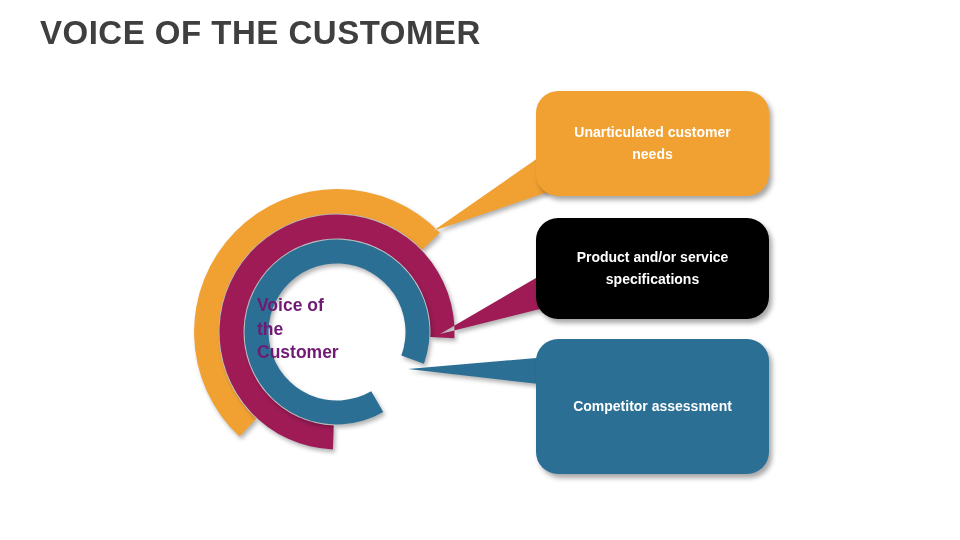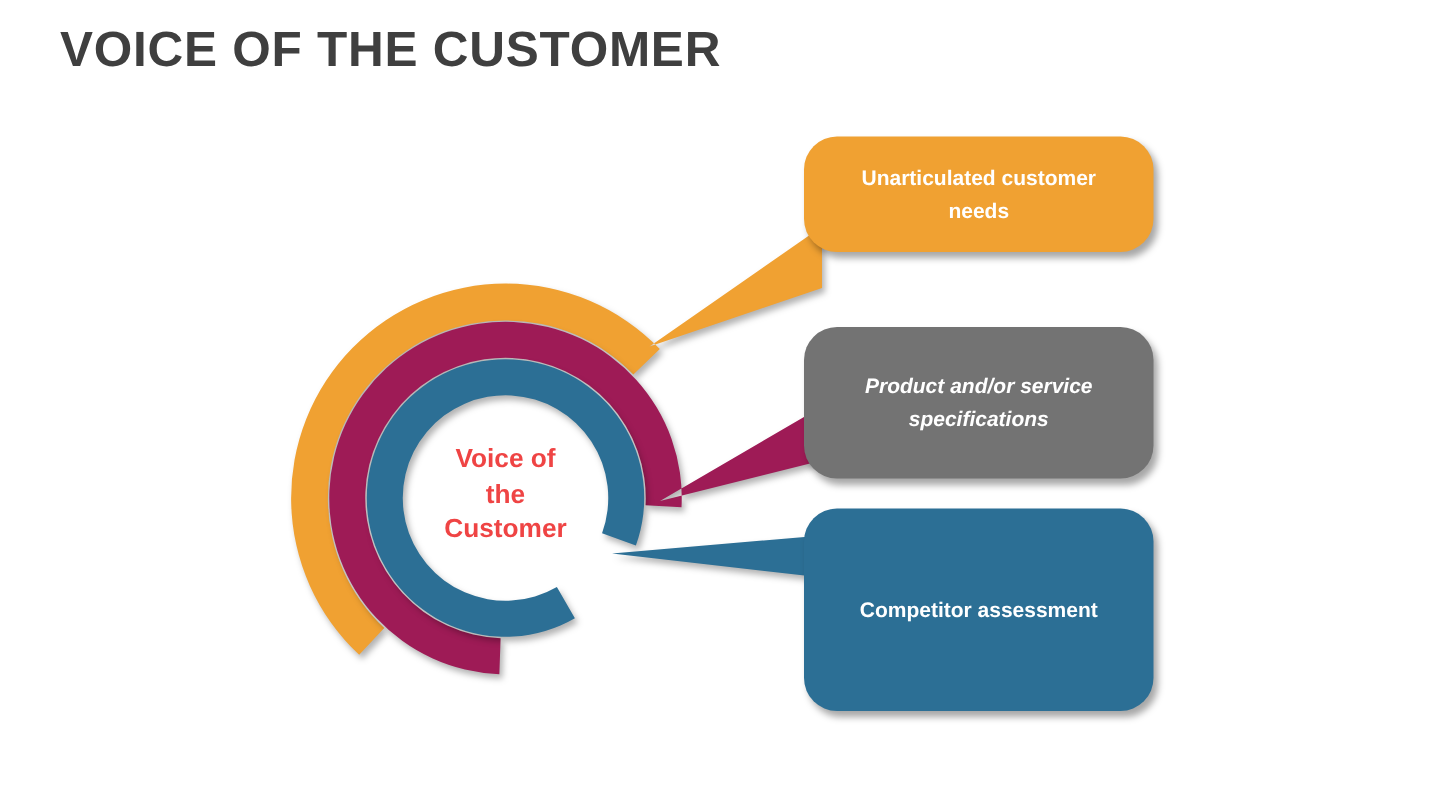--- a/index.html
+++ b/index.html
@@ -37,25 +37,24 @@
     z-index: 1;
   }
   .ring-shape {
     filter: drop-shadow(2px 3px 2px rgba(0,0,0,0.30));
   }
   .center-label {
     position: absolute;
     left: 257px;
     top: 294px;
     width: 160px;
-    text-align: center;
     font-size: 17.5px;
     font-weight: 700;
     line-height: 1.35;
-    color: #ef4444;
+    color: #701a75;
     white-space: pre-line;
     z-index: 2;
   }
   .callout {
     position: absolute;
     left: 536px;
     width: 233px;
     border-radius: 22px;
     box-shadow: 3px 4px 5px rgba(0,0,0,0.35);
     display: flex;
@@ -64,21 +63,21 @@
     text-align: center;
     color: #FFFFFF;
     font-size: 14px;
     font-weight: 700;
     line-height: 1.55;
     padding: 0 18px;
     box-sizing: border-box;
     white-space: pre-line;
     z-index: 2;
   }
-  .callout-1 { top: 91px;  height: 77px; }
+  .callout-1 { top: 91px;  height: 105px; }
   .callout-2 { top: 218px; height: 101px; }
   .callout-3 { top: 339px; height: 135px; }
 </style>
 </head>
 <body>
 
 <div class="slide">
 
   <div class="slide-title">VOICE OF THE CUSTOMER</div>
 
@@ -89,21 +88,21 @@
     </svg>
 
   <div class="center-label">Voice of
 the
 Customer</div>
 
   <div class="callout callout-1" style="background: rgb(240, 161, 50);">
     <span>Unarticulated customer needs</span>
   </div>
 
-  <div class="callout callout-2" style="background: #737373; font-style: italic;">
+  <div class="callout callout-2" style="background: #000000;">
     <span>Product and/or service
 specifications</span>
   </div>
 
   <div class="callout callout-3" style="background: rgb(44, 111, 149);">
     <span>Competitor assessment</span>
   </div>
 
 </div>
 

